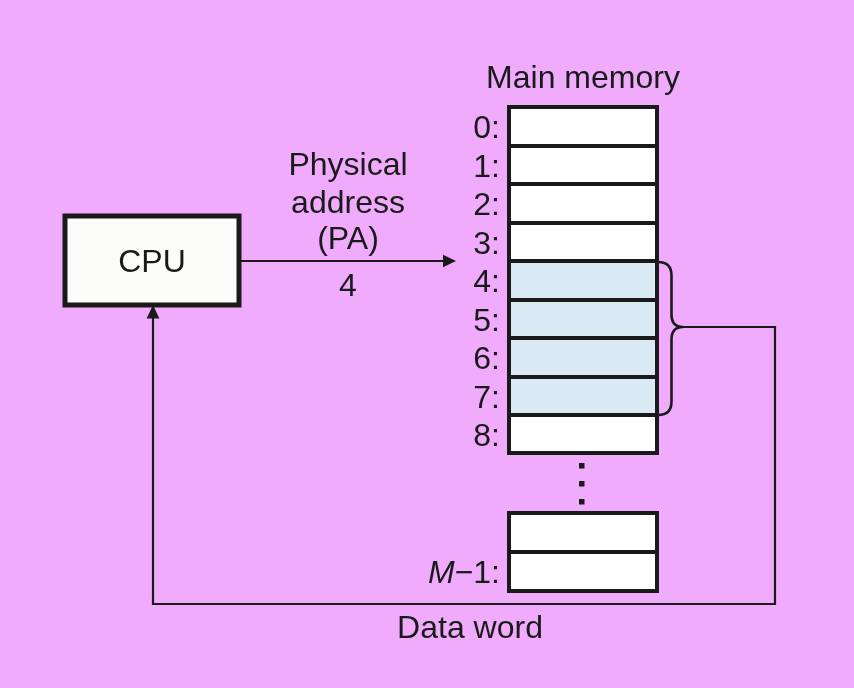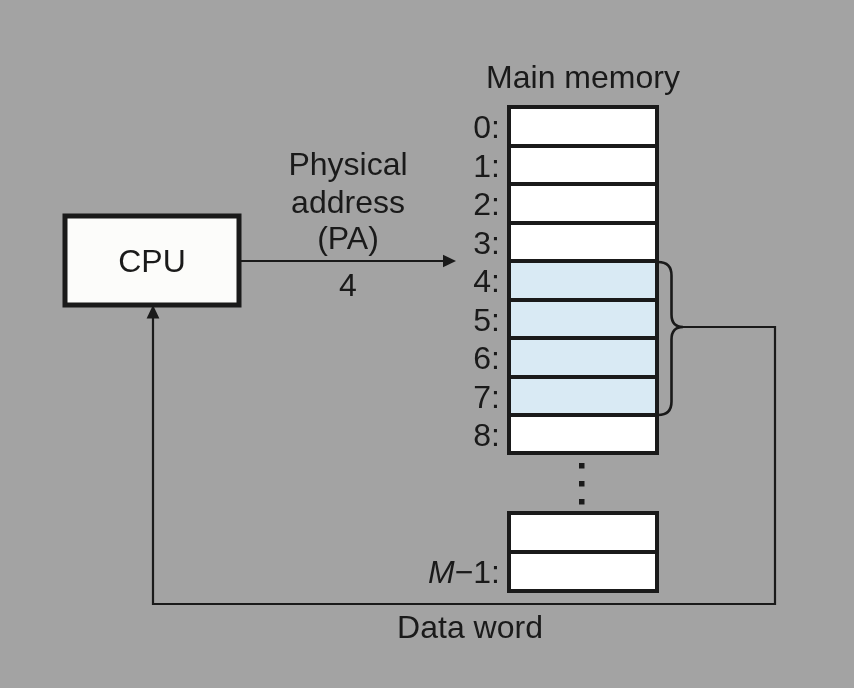--- a/index.html
+++ b/index.html
@@ -4,21 +4,21 @@
 <style>
   html, body {
     margin: 0;
     padding: 0;
     background: #ffffff;
   }
   .canvas {
     position: relative;
     width: 854px;
     height: 688px;
-    background: #a3a3a3;
+    background: #f0abfc;
     overflow: hidden;
   }
   svg { display: block; }
   .t {
     font-family: "Liberation Sans", "DejaVu Sans", sans-serif;
     font-size: 32px;
     fill: #1a1a1a;
   }
   .mid { text-anchor: middle; }
   .end { text-anchor: end; }

